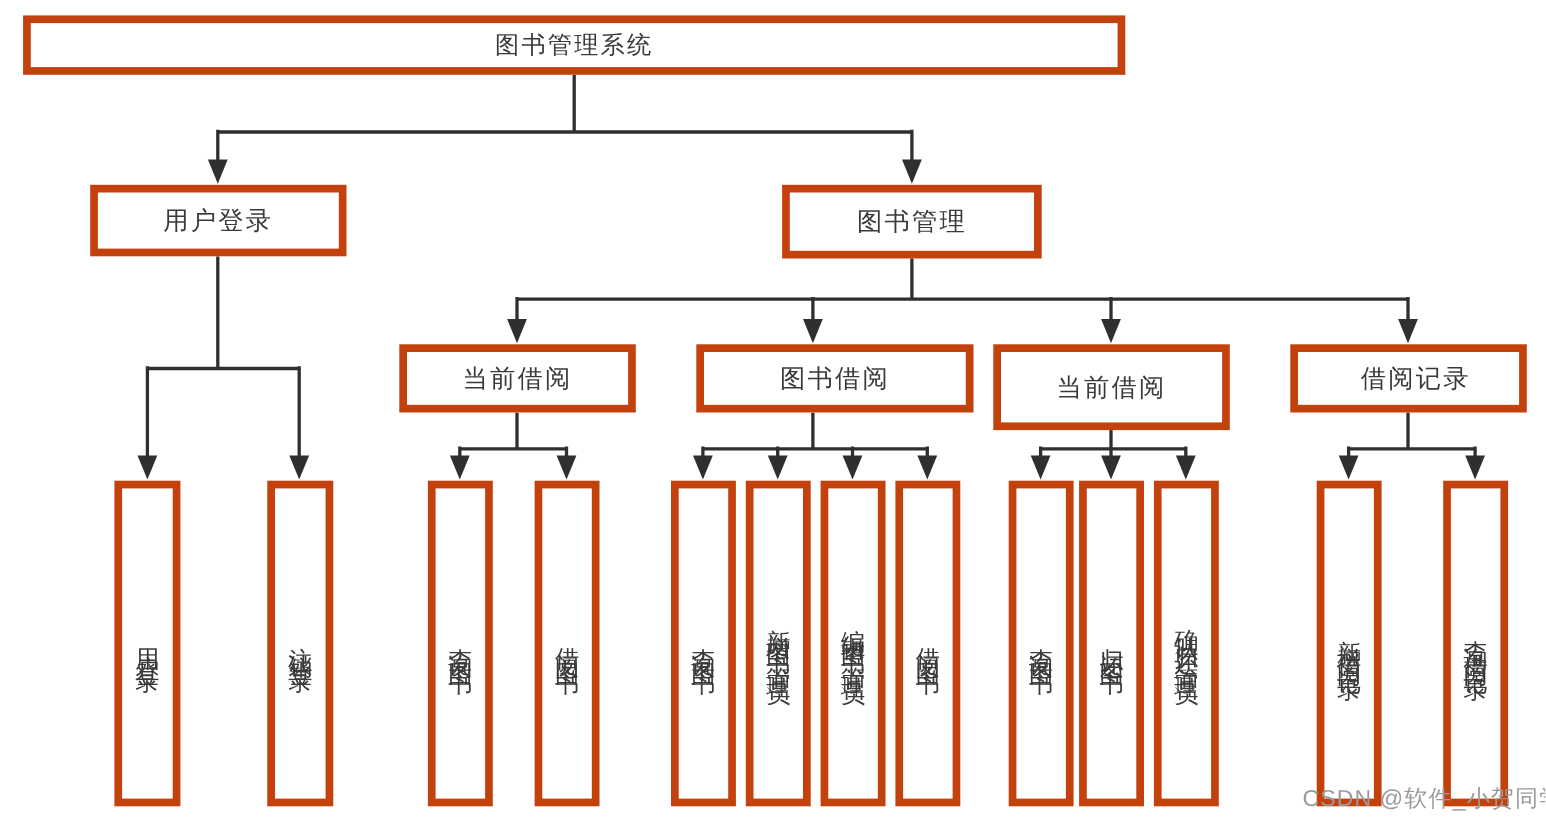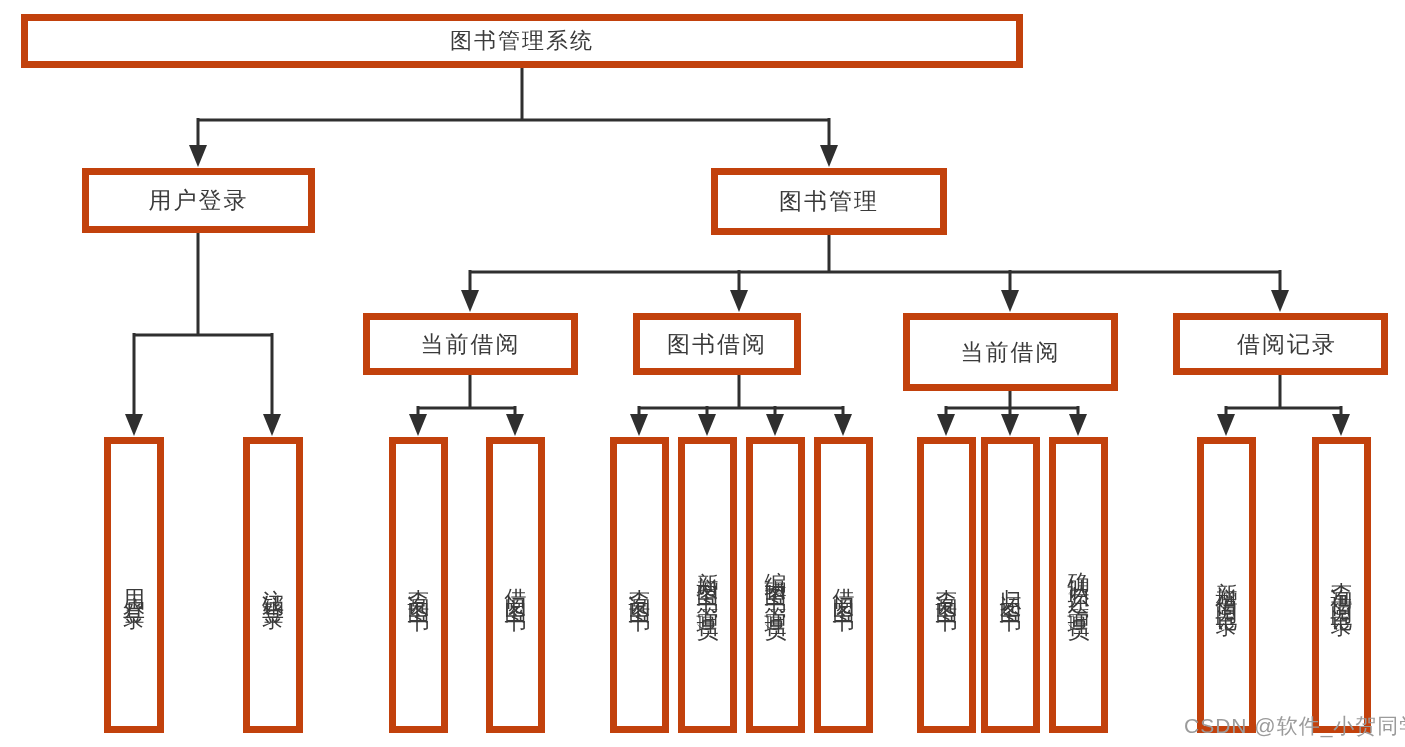--- a/index.html
+++ b/index.html
@@ -93,21 +93,21 @@
   <div class="node h-node" style="left:82px; top:168px; width:233px; height:65px;">
     <span>用户登录</span>
   </div>
   <div class="node h-node" style="left:711px; top:168px; width:236px; height:67px;">
     <span>图书管理</span>
   </div>
 
   <div class="node h-node" style="left:363px; top:313px; width:215px; height:62px;">
     <span>当前借阅</span>
   </div>
-  <div class="node h-node" style="left:633px; top:313px; width:168px; height:62px;">
+  <div class="node h-node" style="left:633px; top:313px; width:252px; height:62px;">
     <span>图书借阅</span>
   </div>
   <div class="node h-node" style="left:903px; top:313px; width:215px; height:78px;">
     <span>当前借阅</span>
   </div>
   <div class="node h-node" style="left:1173px; top:313px; width:215px; height:62px;padding-left:13px;">
     <span>借阅记录</span>
   </div>
 
   <div class="node v-node" style="left:104px; top:437px; width:60px; height:296px;">

